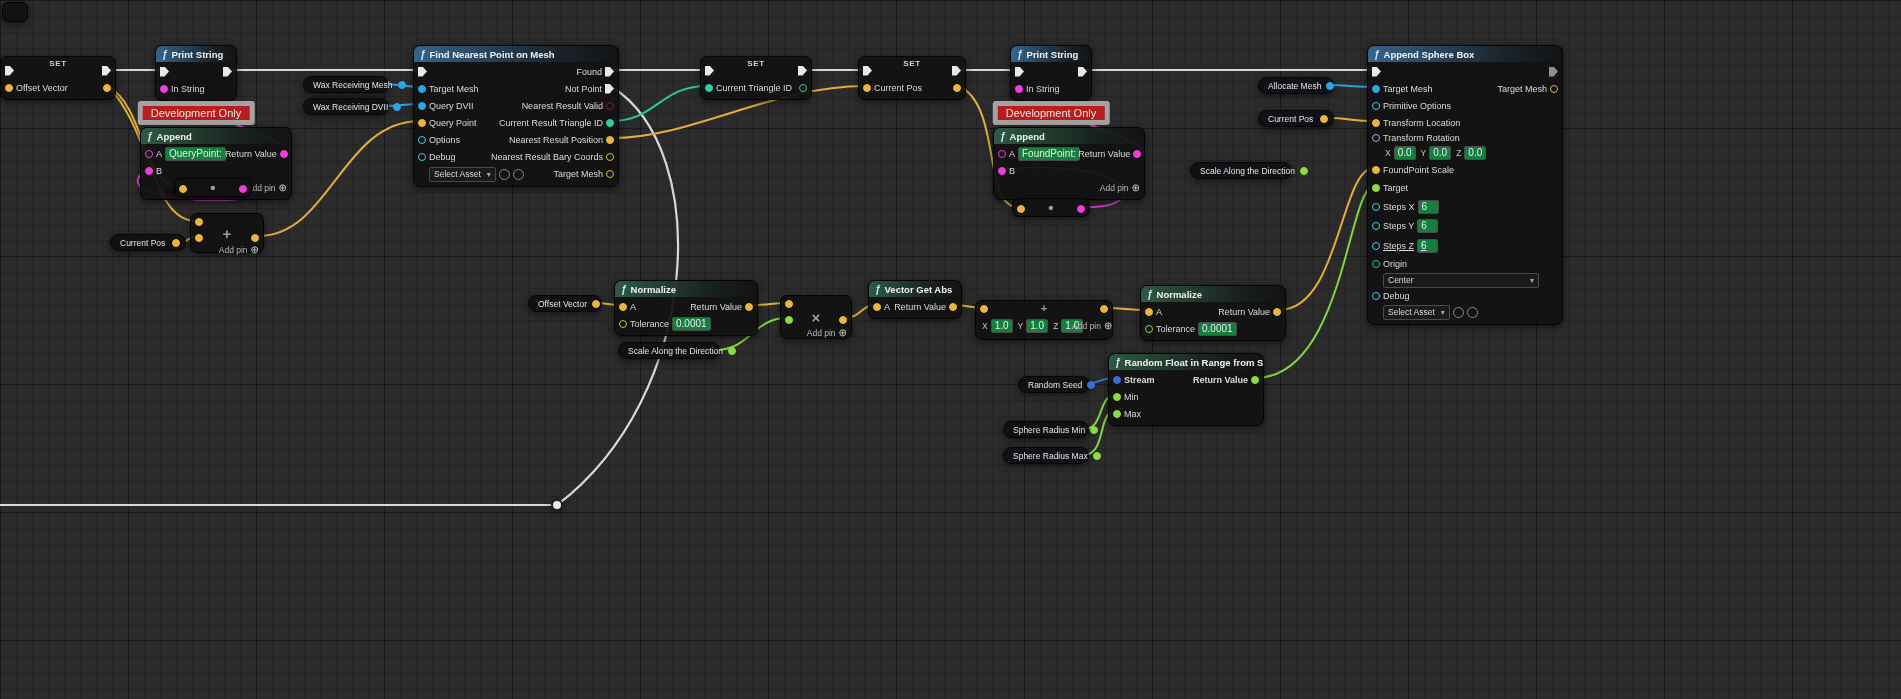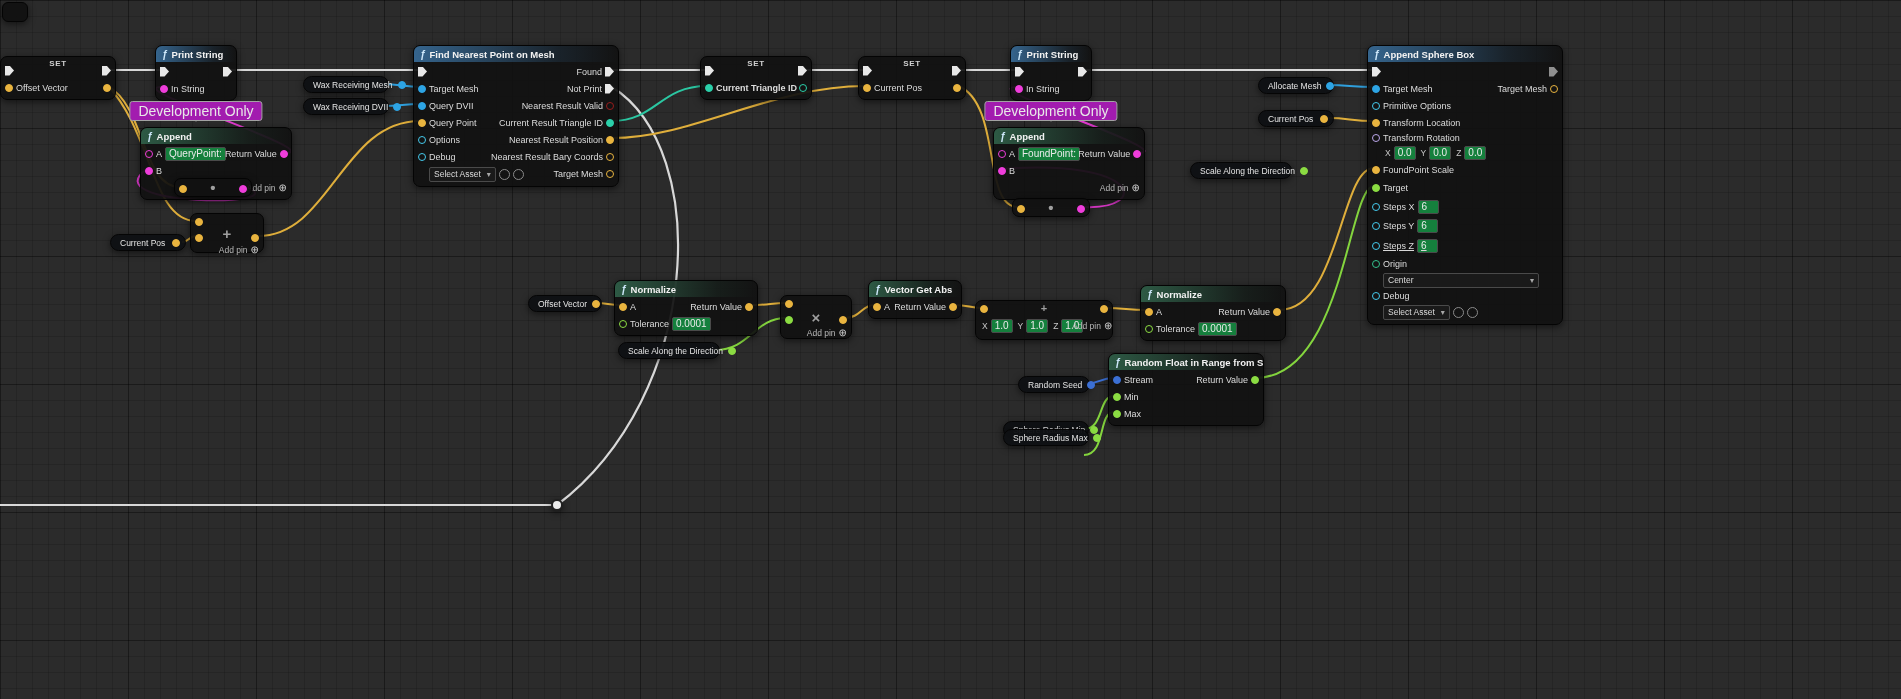--- a/index.html
+++ b/index.html
@@ -38,21 +38,21 @@
     color:#eaeaea;min-width:13px;height:12px;line-height:12px;text-align:left;flex:none;}
   .ax{font-size:8.5px;color:#c8c8c8;margin:0 0 0 2px;}
   .dd{background:#1a1a1a;border:1px solid #4a4a4a;border-radius:2px;font-size:8.5px;color:#dddddd;
     padding:0 4px;height:13px;display:inline-flex;align-items:center;gap:6px;}
   .dd.wide{min-width:146px;justify-content:space-between;}
   .caret{color:#a8a8a8;font-size:8px;}
   .cico{width:9px;height:9px;border:1px solid #8a8a8a;border-radius:50%;display:inline-block;flex:none;}
   .addpin{font-size:8.5px;color:#b8b8b8;display:inline-flex;align-items:center;gap:3px;}
   .apg{font-size:10px;color:#cfcfcf;}
   .bubble{position:absolute;top:calc(100% + 1px);left:50%;transform:translateX(-50%);
-    background:#a21caf;border:1px solid #a3a3a3;color:#e8e8e8;font-size:14px;padding:1px 8px;
+    background:#b91c1c;border:5px solid #a3a3a3;color:#e8e8e8;font-size:11px;padding:1px 8px;
     border-radius:3px;white-space:nowrap;z-index:2;}
   .bubble-chev{position:absolute;top:calc(100% + 15px);left:50%;transform:translateX(-50%);
     color:#9a9a9a;font-size:8px;}
   .var{display:flex;align-items:center;justify-content:space-between;height:17px;
     padding:0 5px 0 9px;border-radius:9px;background:rgba(15,17,20,.96);border:1px solid #050505;}
   .vlab{font-size:8.5px;color:#e4e4e4;white-space:nowrap;margin-right:5px;}
   .sym{position:absolute;inset:0;display:flex;align-items:center;justify-content:center;
     font-size:15px;color:#9f9f9f;font-weight:bold;pointer-events:none;z-index:0;}
   .sym.small{align-items:flex-start;font-size:11px;padding-top:1px;}
   .compact .rows,.compact .row{position:relative;z-index:1;}
@@ -249,21 +249,21 @@
             <span class="lab">Found</span>
             <span class="pin exec"></span>
           </span>
         </div>
         <div class="row" style="height: 17px;">
           <span class="side l">
             <span class="pin dot filled" style="border-color: rgb(45, 164, 228); background: rgb(45, 164, 228);"></span>
             <span class="lab">Target Mesh</span>
           </span>
           <span class="side r">
-            <span class="lab">Not Print</span>
+            <span class="lab">Not Point</span>
             <span class="pin exec"></span>
           </span>
         </div>
         <div class="row" style="height: 17px;">
           <span class="side l">
             <span class="pin dot filled" style="border-color: rgb(45, 164, 228); background: rgb(45, 164, 228);"></span>
             <span class="lab">Query DVII</span>
           </span>
           <span class="side r">
             <span class="lab">Nearest Result Valid</span>
@@ -320,21 +320,21 @@
       <div class="settl">SET</div>
       <div class="rows">
         <div class="row" style="height: 17px;">
           <span class="side l">
             <span class="pin exec"></span>
           </span>
           <span class="side r">
             <span class="pin exec"></span>
           </span>
         </div>
-        <div class="row" style="height: 17px; font-weight: bold;">
+        <div class="row" style="height: 17px;">
           <span class="side l">
             <span class="pin dot filled" style="border-color: rgb(43, 208, 170); background: rgb(43, 208, 170);"></span>
             <span class="lab">Current Triangle ID</span>
           </span>
           <span class="side r">
             <span class="pin dot" style="border-color: rgb(43, 208, 170);"></span>
           </span>
         </div>
       </div>
     </div>
@@ -571,21 +571,21 @@
     <div class="node var var" style="left: 1018px; top: 376px; width: 72px;">
       <span class="vlab">Random Seed</span>
       <span class="pin dot filled" style="border-color: rgb(59, 111, 212); background: rgb(59, 111, 212);"></span>
     </div>
     <div class="node func green" style="left: 1108px; top: 353px; width: 156px;">
       <div class="hdr">
         <span class="fico">ƒ</span>
         <span class="ttl">Random Float in Range from Stream</span>
       </div>
       <div class="rows">
-        <div class="row" style="height: 17px;">
+        <div class="row" style="height: 17px; font-weight: bold;">
           <span class="side l">
             <span class="pin dot filled" style="border-color: rgb(59, 111, 212); background: rgb(59, 111, 212);"></span>
             <span class="lab">Stream</span>
           </span>
           <span class="side r">
             <span class="lab">Return Value</span>
             <span class="pin dot filled" style="border-color: rgb(139, 220, 66); background: rgb(139, 220, 66);"></span>
           </span>
         </div>
         <div class="row" style="height: 17px;">
@@ -601,21 +601,21 @@
             <span class="lab">Max</span>
           </span>
           <span class="side r"></span>
         </div>
       </div>
     </div>
     <div class="node var var" style="left: 1003px; top: 421px; width: 86px;">
       <span class="vlab">Sphere Radius Min</span>
       <span class="pin dot filled" style="border-color: rgb(139, 220, 66); background: rgb(139, 220, 66);"></span>
     </div>
-    <div class="node var var" style="left: 1003px; top: 429px; width: 86px; justify-content: space-between;">
+    <div class="node var var" style="left: 1003px; top: 447px; width: 86px; justify-content: space-between;">
       <span class="vlab">Sphere Radius Max</span>
       <span class="pin dot filled" style="border-color: rgb(139, 220, 66); background: rgb(139, 220, 66);"></span>
     </div>
     <div class="node var var" style="left: 1190px; top: 162px; width: 102px;">
       <span class="vlab">Scale Along the Direction</span>
       <span class="pin dot filled" style="border-color: rgb(139, 220, 66); background: rgb(139, 220, 66);"></span>
     </div>
     <div class="node var var" style="left: 1258px; top: 77px; width: 76px;">
       <span class="vlab">Allocate Mesh</span>
       <span class="pin dot filled" style="border-color: rgb(45, 164, 228); background: rgb(45, 164, 228);"></span>

